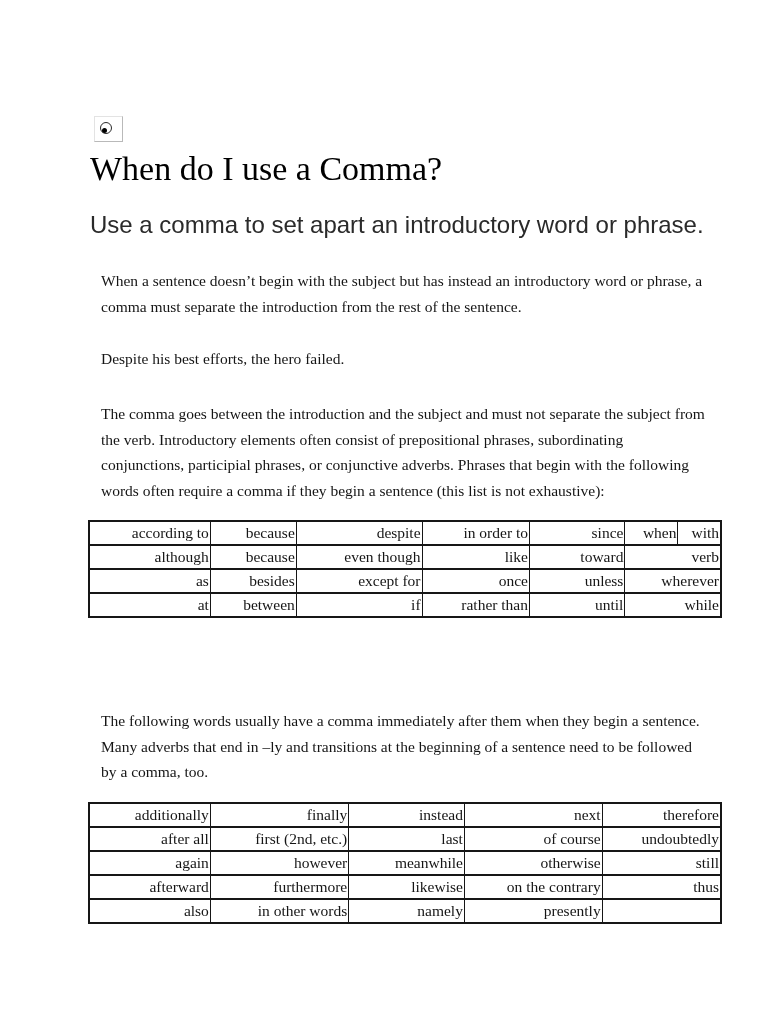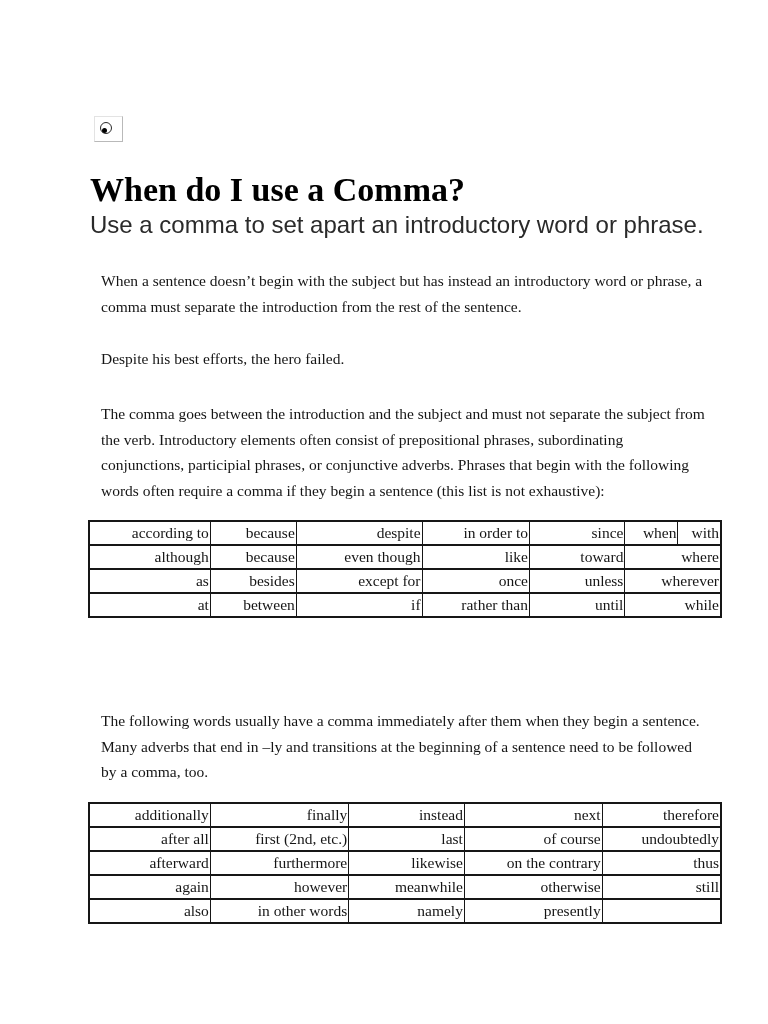--- a/index.html
+++ b/index.html
@@ -39,26 +39,26 @@
   }
   .circled-dot .dot {
     position: absolute;
     left: 1px; bottom: 0px;
     width: 5px; height: 5px;
     background: #000000;
     border-radius: 50%;
   }
   .doc-title {
     position: absolute;
-    left: 90px; top: 169px;
+    left: 90px; top: 148px;
     margin: 0;
     font-family: "Liberation Serif", serif;
     font-size: 34px;
     line-height: 42px;
-    font-weight: bold;
+    font-weight: normal;
     color: #000000;
     white-space: nowrap;
   }
   .doc-subtitle {
     position: absolute;
     left: 90px; top: 213px;
     margin: 0;
     font-family: "Liberation Sans", sans-serif;
     font-size: 24px;
     line-height: 24px;
@@ -148,21 +148,21 @@
           <td>since</td>
           <td>when</td>
           <td>with</td>
         </tr>
         <tr>
           <td>although</td>
           <td>because</td>
           <td>even though</td>
           <td>like</td>
           <td>toward</td>
-          <td colspan="2">where</td>
+          <td colspan="2">verb</td>
         </tr>
         <tr>
           <td>as</td>
           <td>besides</td>
           <td>except for</td>
           <td>once</td>
           <td>unless</td>
           <td colspan="2">wherever</td>
         </tr>
         <tr>
@@ -197,34 +197,34 @@
           <td>therefore</td>
         </tr>
         <tr>
           <td>after all</td>
           <td>first (2nd, etc.)</td>
           <td>last</td>
           <td>of course</td>
           <td>undoubtedly</td>
         </tr>
         <tr>
+          <td>again</td>
+          <td>however</td>
+          <td>meanwhile</td>
+          <td>otherwise</td>
+          <td>still</td>
+        </tr>
+        <tr>
           <td>afterward</td>
           <td>furthermore</td>
           <td>likewise</td>
           <td>on the contrary</td>
           <td>thus</td>
         </tr>
         <tr>
-          <td>again</td>
-          <td>however</td>
-          <td>meanwhile</td>
-          <td>otherwise</td>
-          <td>still</td>
-        </tr>
-        <tr>
           <td>also</td>
           <td>in other words</td>
           <td>namely</td>
           <td>presently</td>
           <td></td>
         </tr>
       </tbody>
     </table>
 
 </div>

